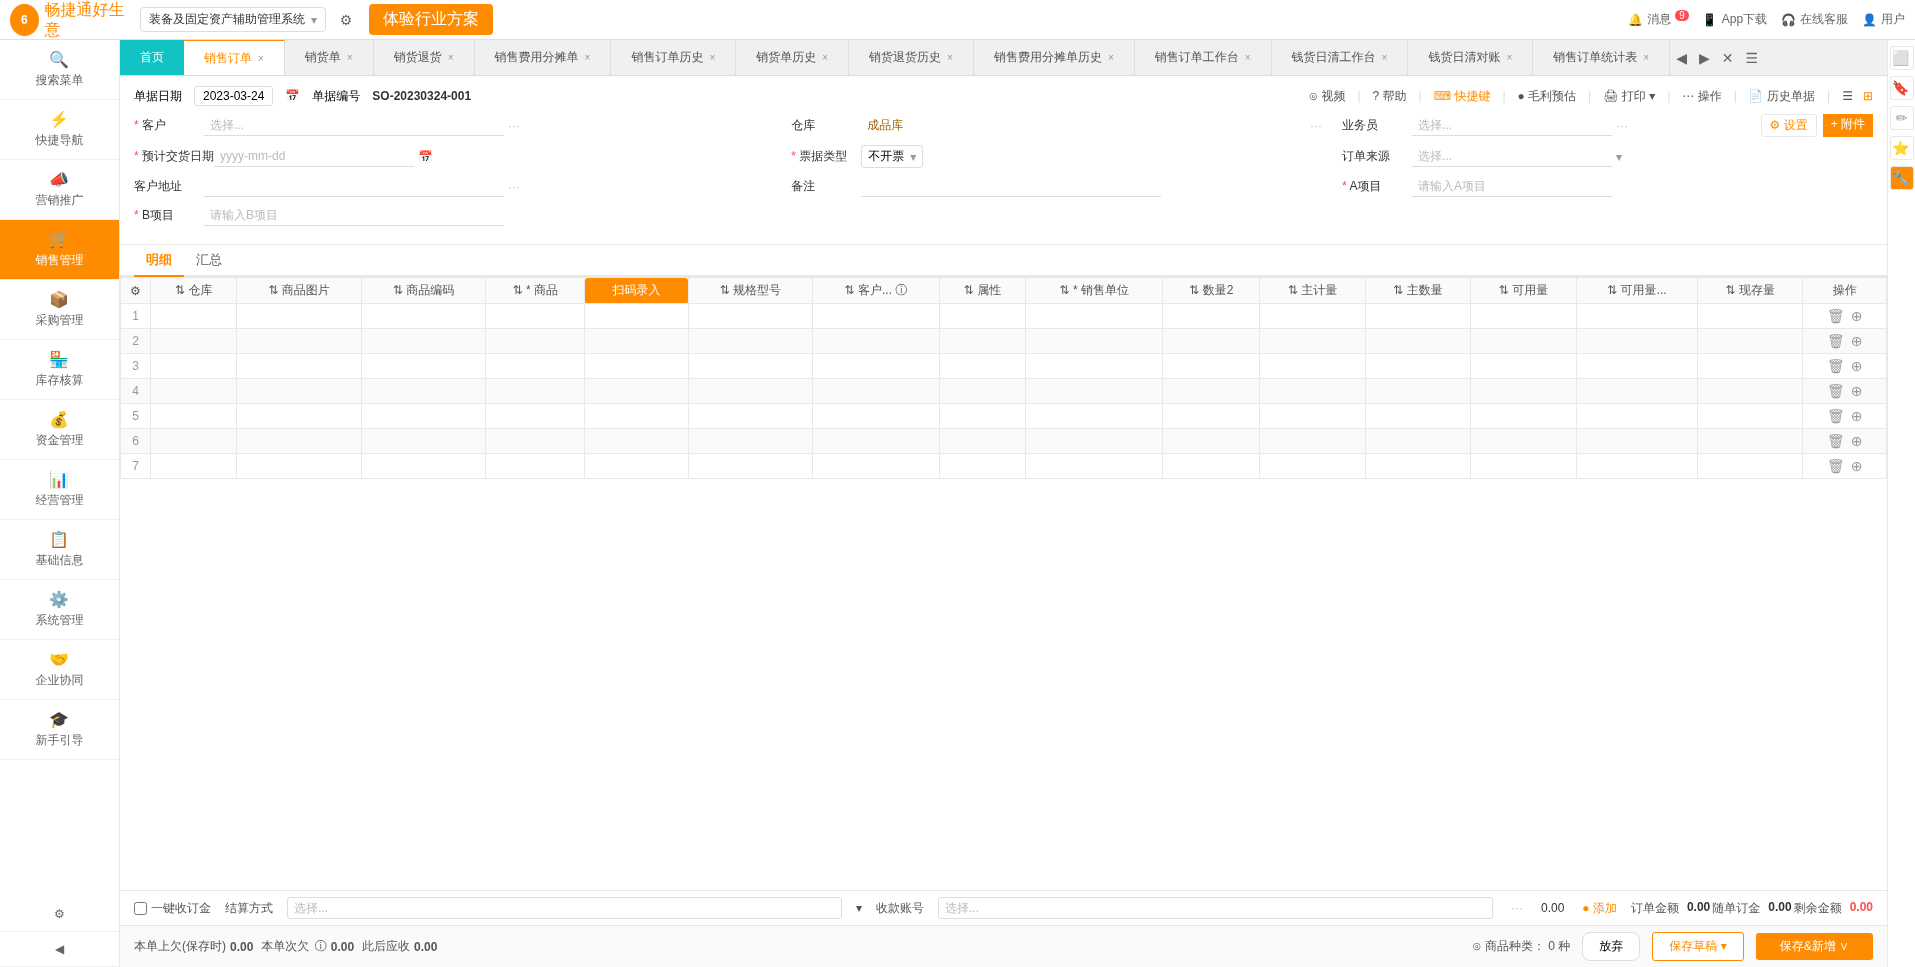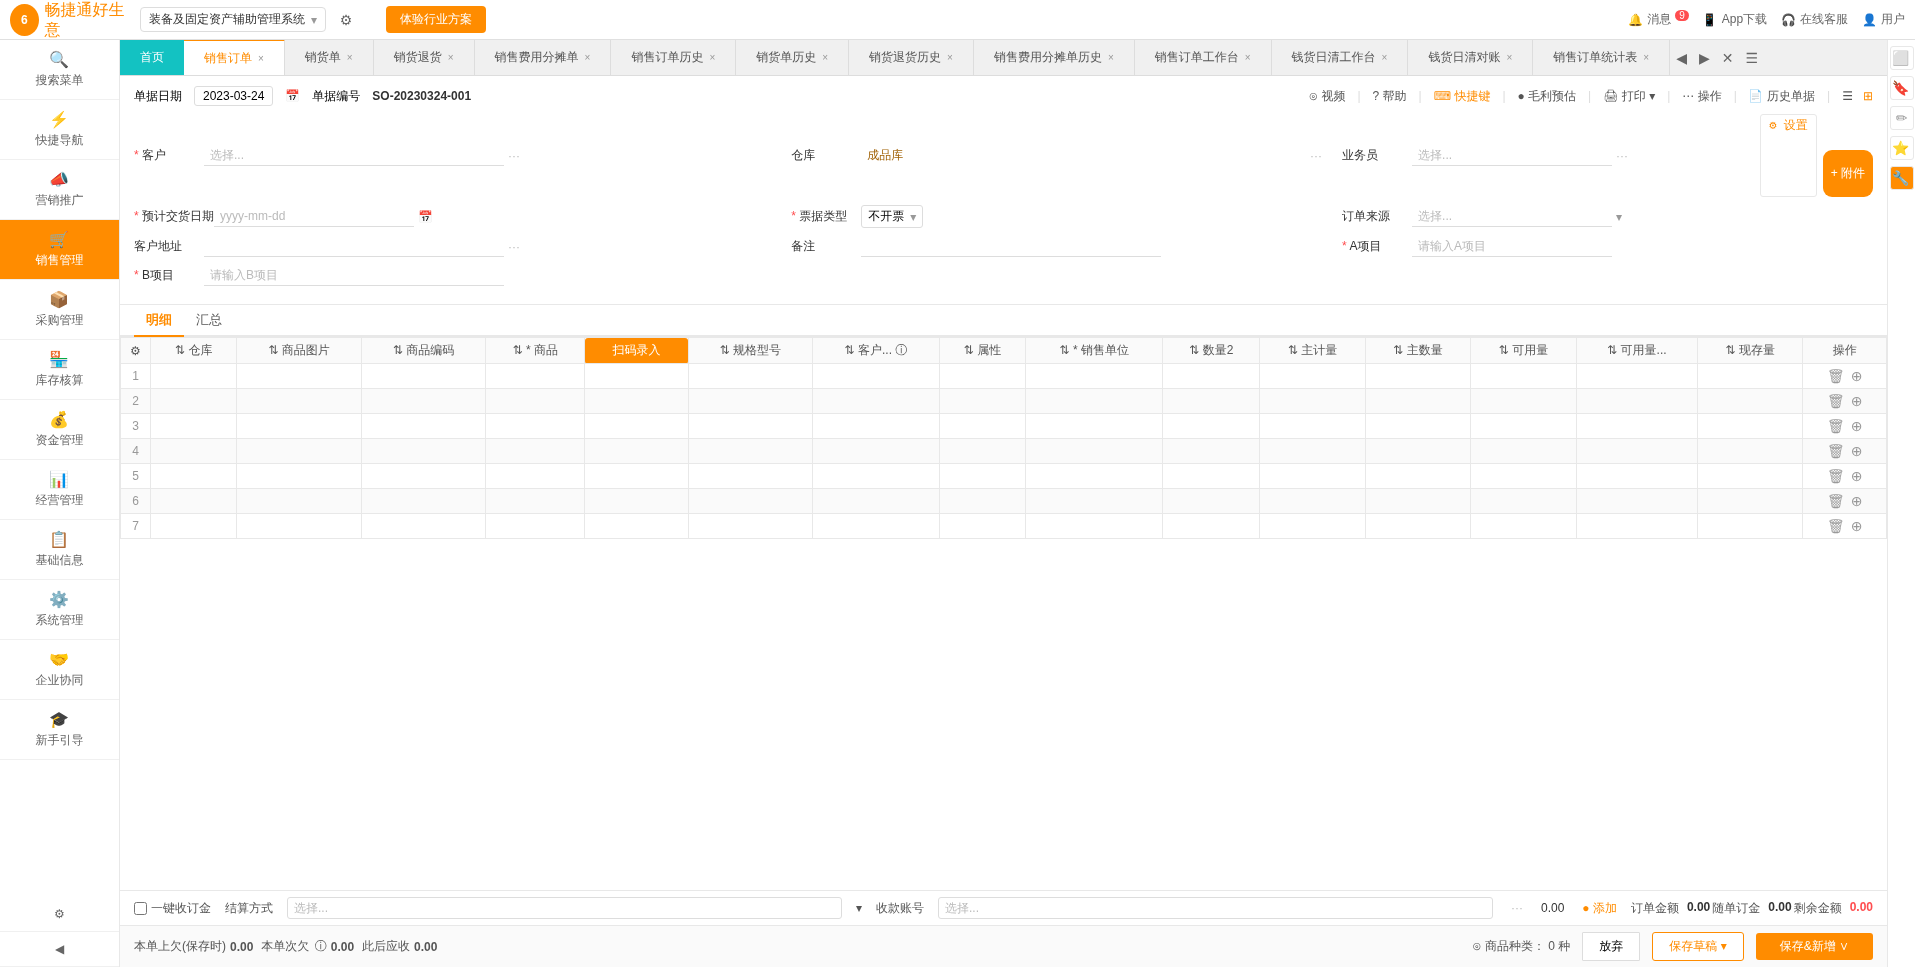--- a/index.html
+++ b/index.html
@@ -9,21 +9,21 @@
     .top-bar {
       display: flex; align-items: center; background: #fff; height: 40px;
       padding: 0 10px; border-bottom: 1px solid #e0e0e0; position: relative; z-index: 100;
     }
     .logo { display: flex; align-items: center; width: 120px; }
     .logo-icon { width: 32px; height: 32px; background: #ff8c00; border-radius: 50%; display: flex; align-items: center; justify-content: center; color: #fff; font-size: 14px; font-weight: bold; margin-right: 6px; }
     .logo-text { color: #ff8c00; font-size: 16px; line-height: 1.2; }
     .system-title { display: flex; align-items: center; margin-left: 10px; background: #fff; border: 1px solid #ddd; border-radius: 4px; padding: 3px 8px; cursor: pointer; font-size: 12px; color: #333; }
     .system-title .arrow { margin-left: 6px; color: #999; }
     .gear-btn { width: 28px; height: 28px; display: flex; align-items: center; justify-content: center; margin-left: 6px; cursor: pointer; color: #666; font-size: 14px; }
-    .orange-btn { background: #ff8c00; color: #fff; border: none; border-radius: 4px; padding: 5px 14px; cursor: pointer; font-size: 12px; margin-left: 26px; }
+    .orange-btn { background: #ff8c00; color: #fff; border: none; border-radius: 4px; padding: 5px 14px; cursor: pointer; font-size: 16px; margin-left: 9px; }
     .top-right { margin-left: auto; display: flex; align-items: center; gap: 14px; color: #666; font-size: 12px; }
     .top-right-item { display: flex; align-items: center; gap: 4px; cursor: pointer; }
     .badge { background: #ff4d4f; color: #fff; border-radius: 10px; padding: 0 4px; font-size: 10px; position: relative; top: -4px; }
 
     
     .layout { display: flex; height: calc(967px - 40px); }
 
     
     .sidebar { width: 120px; background: #fff; border-right: 1px solid #e8e8e8; display: flex; flex-direction: column; overflow-y: auto; }
     .sidebar-item { display: flex; flex-direction: column; align-items: center; padding: 10px 0; cursor: pointer; color: #666; font-size: 11px; border-bottom: 1px solid #f0f0f0; }
@@ -80,21 +80,21 @@
 
     
     .bottom-bar { display: flex; align-items: center; background: #fff; border-top: 1px solid #e8e8e8; padding: 6px 14px; flex-shrink: 0; gap: 14px; font-size: 12px; color: #555; }
     .checkbox-label { display: flex; align-items: center; gap: 4px; cursor: pointer; }
     .orange-text { color: #ff8c00; cursor: pointer; }
     .add-btn { color: #ff8c00; cursor: pointer; }
 
     
     .status-bar { display: flex; align-items: center; background: #fafafa; border-top: 1px solid #e8e8e8; padding: 6px 14px; flex-shrink: 0; font-size: 12px; color: #555; }
     .status-bar .right { margin-left: auto; display: flex; align-items: center; gap: 12px; }
-    .btn-discard { border: 1px solid #ddd; background: #fff; padding: 5px 16px; border-radius: 1px; cursor: pointer; }
+    .btn-discard { border: 1px solid #ddd; background: #fff; padding: 5px 16px; border-radius: 8px; cursor: pointer; }
     .btn-save-draft { border: 1px solid #ff8c00; background: #fff; color: #ff8c00; padding: 5px 16px; border-radius: 3px; cursor: pointer; }
     .btn-save-new { background: #ff8c00; color: #fff; padding: 5px 24px; border-radius: 3px; border: none; cursor: pointer; }
     .total-val { color: #333; font-weight: bold; }
 
     
     .right-panel { width: 28px; background: #fff; border-left: 1px solid #e8e8e8; display: flex; flex-direction: column; align-items: center; padding: 6px 0; gap: 6px; }
     .rp-icon { width: 24px; height: 24px; display: flex; align-items: center; justify-content: center; cursor: pointer; color: #999; font-size: 14px; border: 1px solid #e8e8e8; border-radius: 3px; }
 
     .sep { color: #ddd; margin: 0 2px; }
   </style>
@@ -295,22 +295,22 @@
         <div class="field-group" style="flex:1; margin-left:20px;">
           <span class="field-label">仓库</span>
           <span style="color:#a16207;margin-left:6px;">成品库</span>
           <span class="field-dots" style="margin-left:auto;">···</span>
         </div>
         <div class="field-group" style="flex:1; margin-left:20px;">
           <span class="field-label">业务员</span>
           <input class="field-input" style="max-width: 200px;" placeholder="选择...">
           <span class="field-dots">···</span>
           <div style="margin-left:auto;display:flex;gap:6px;">
-            <div style="background:#fff;border:1px solid #e8e8e8;border-radius:3px;padding:2px 8px;cursor:pointer;color:#ff8c00;font-family:Liberation Mono, monospace;">⚙ 设置</div>
-            <div style="background:#ff8c00;color:#fff;border-radius:9px;padding:15px 8px;cursor:pointer;margin-top:36px;">+ 附件</div>
+            <div style="background:#fff;border:1px solid #e8e8e8;border-radius:3px;padding:2px 8px;cursor:pointer;color:#ff8c00;">⚙ 设置</div>
+            <div style="background:#ff8c00;color:#fff;border-radius:0;padding:2px 8px;cursor:pointer;">+ 附件</div>
           </div>
         </div>
       </div>
 
       <div class="field-row">
         <div class="field-group" style="flex:1.2;">
           <span class="field-label required">预计交货日期</span>
           <input class="field-input" style="max-width: 200px;" placeholder="yyyy-mm-dd">
           <span style="margin-left:4px;cursor:pointer;">📅</span>
         </div>

